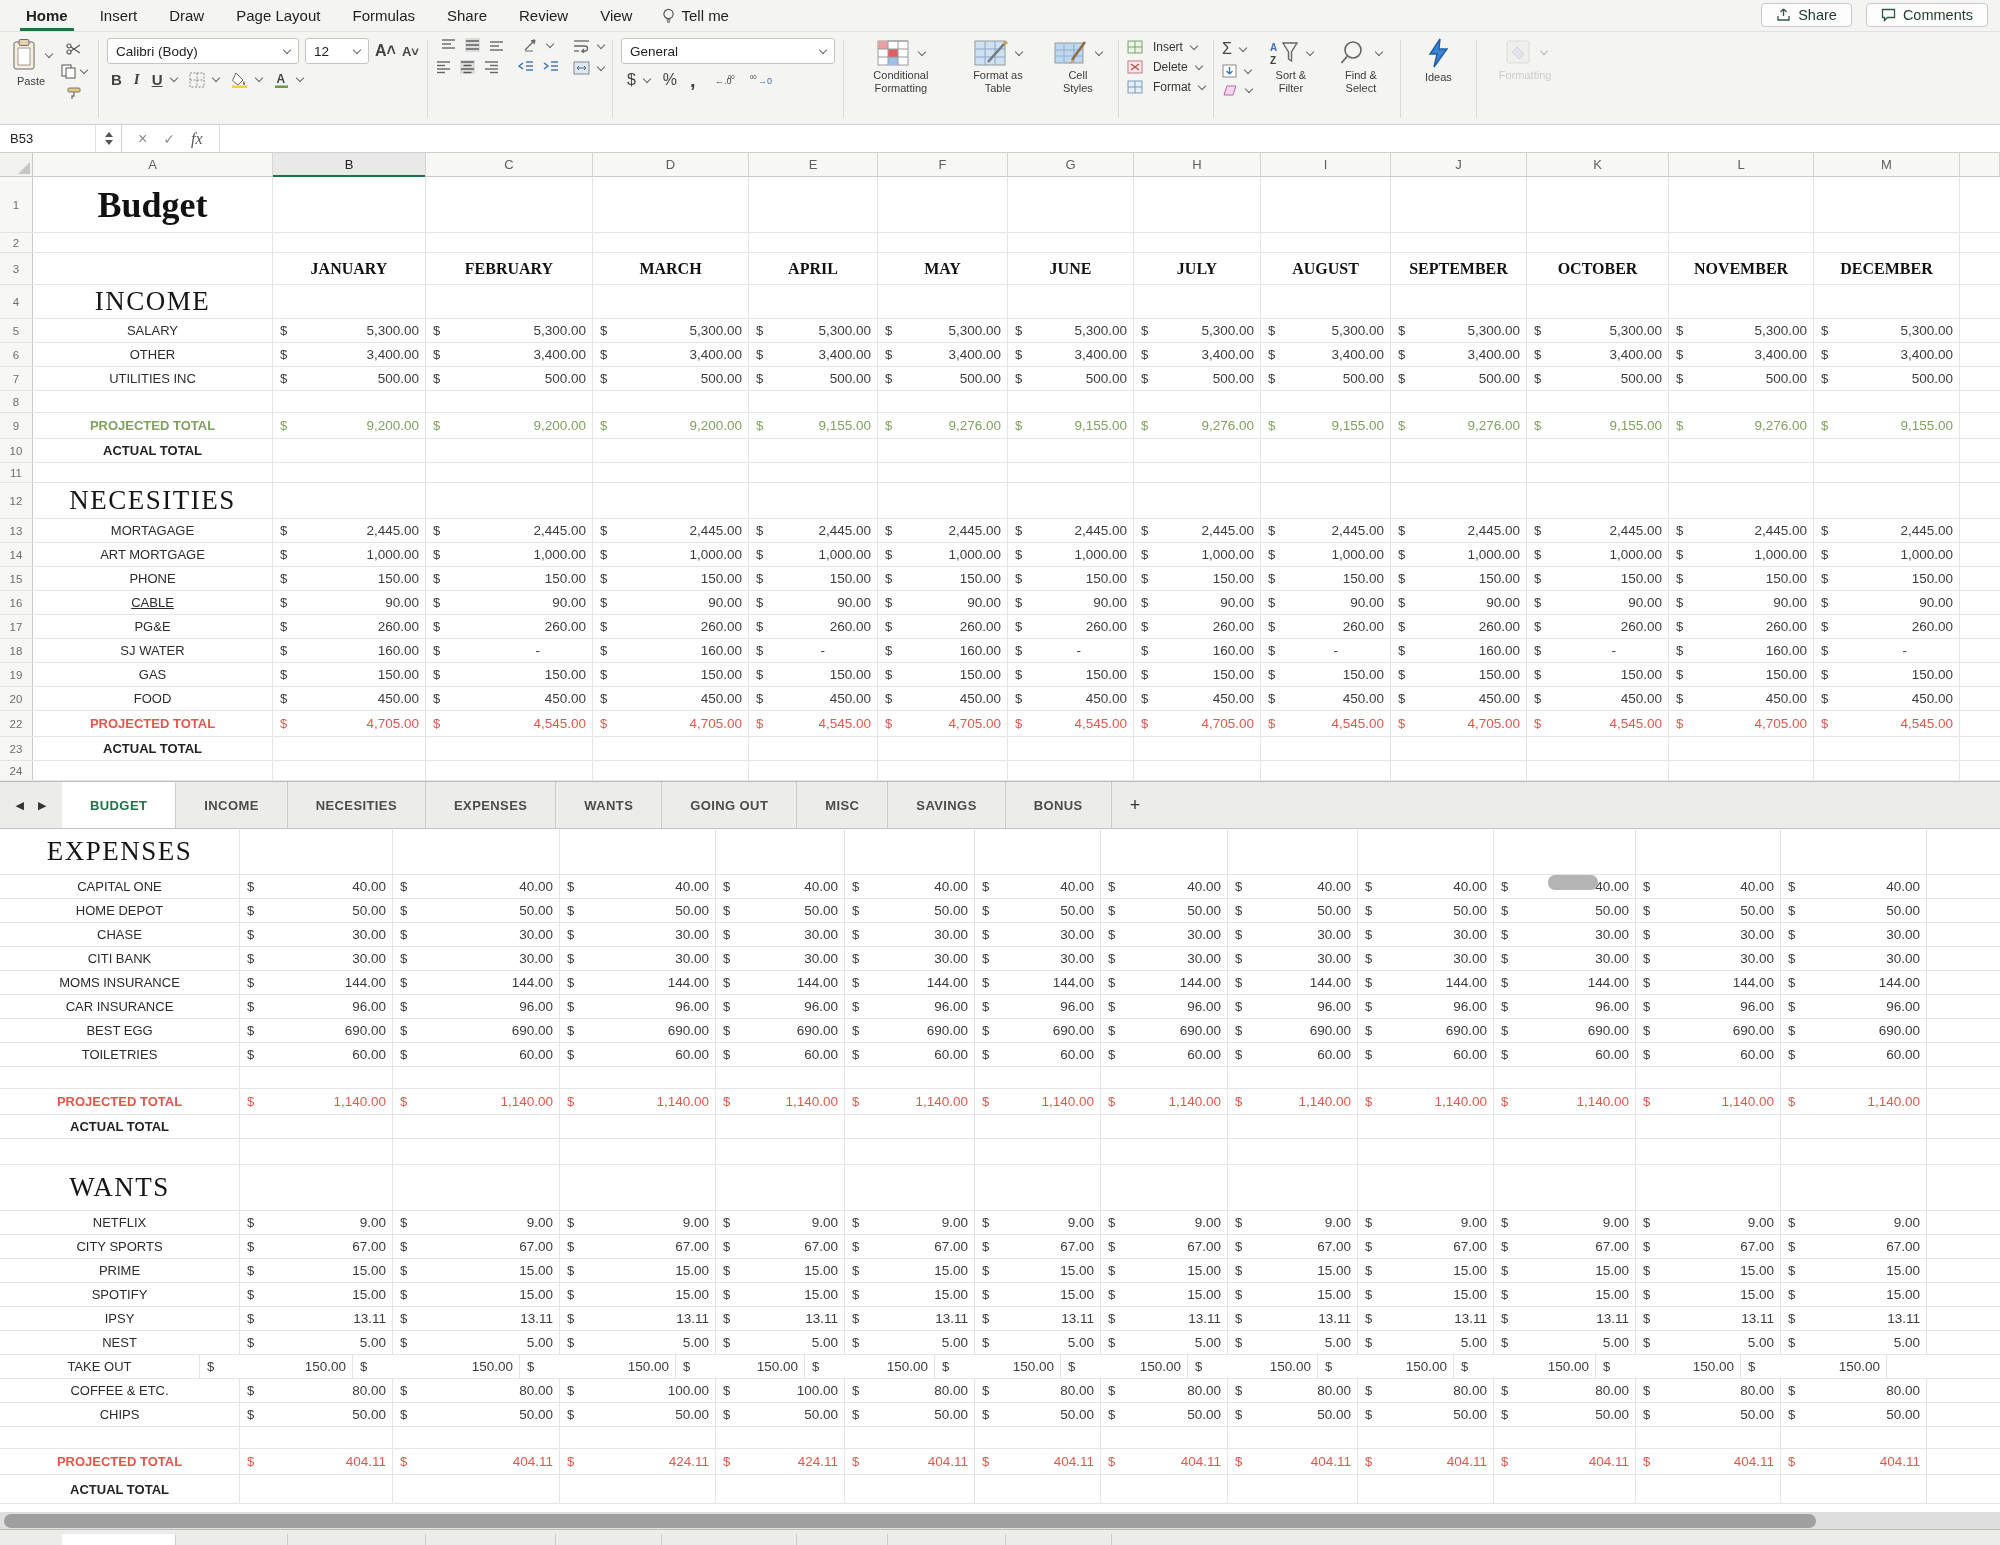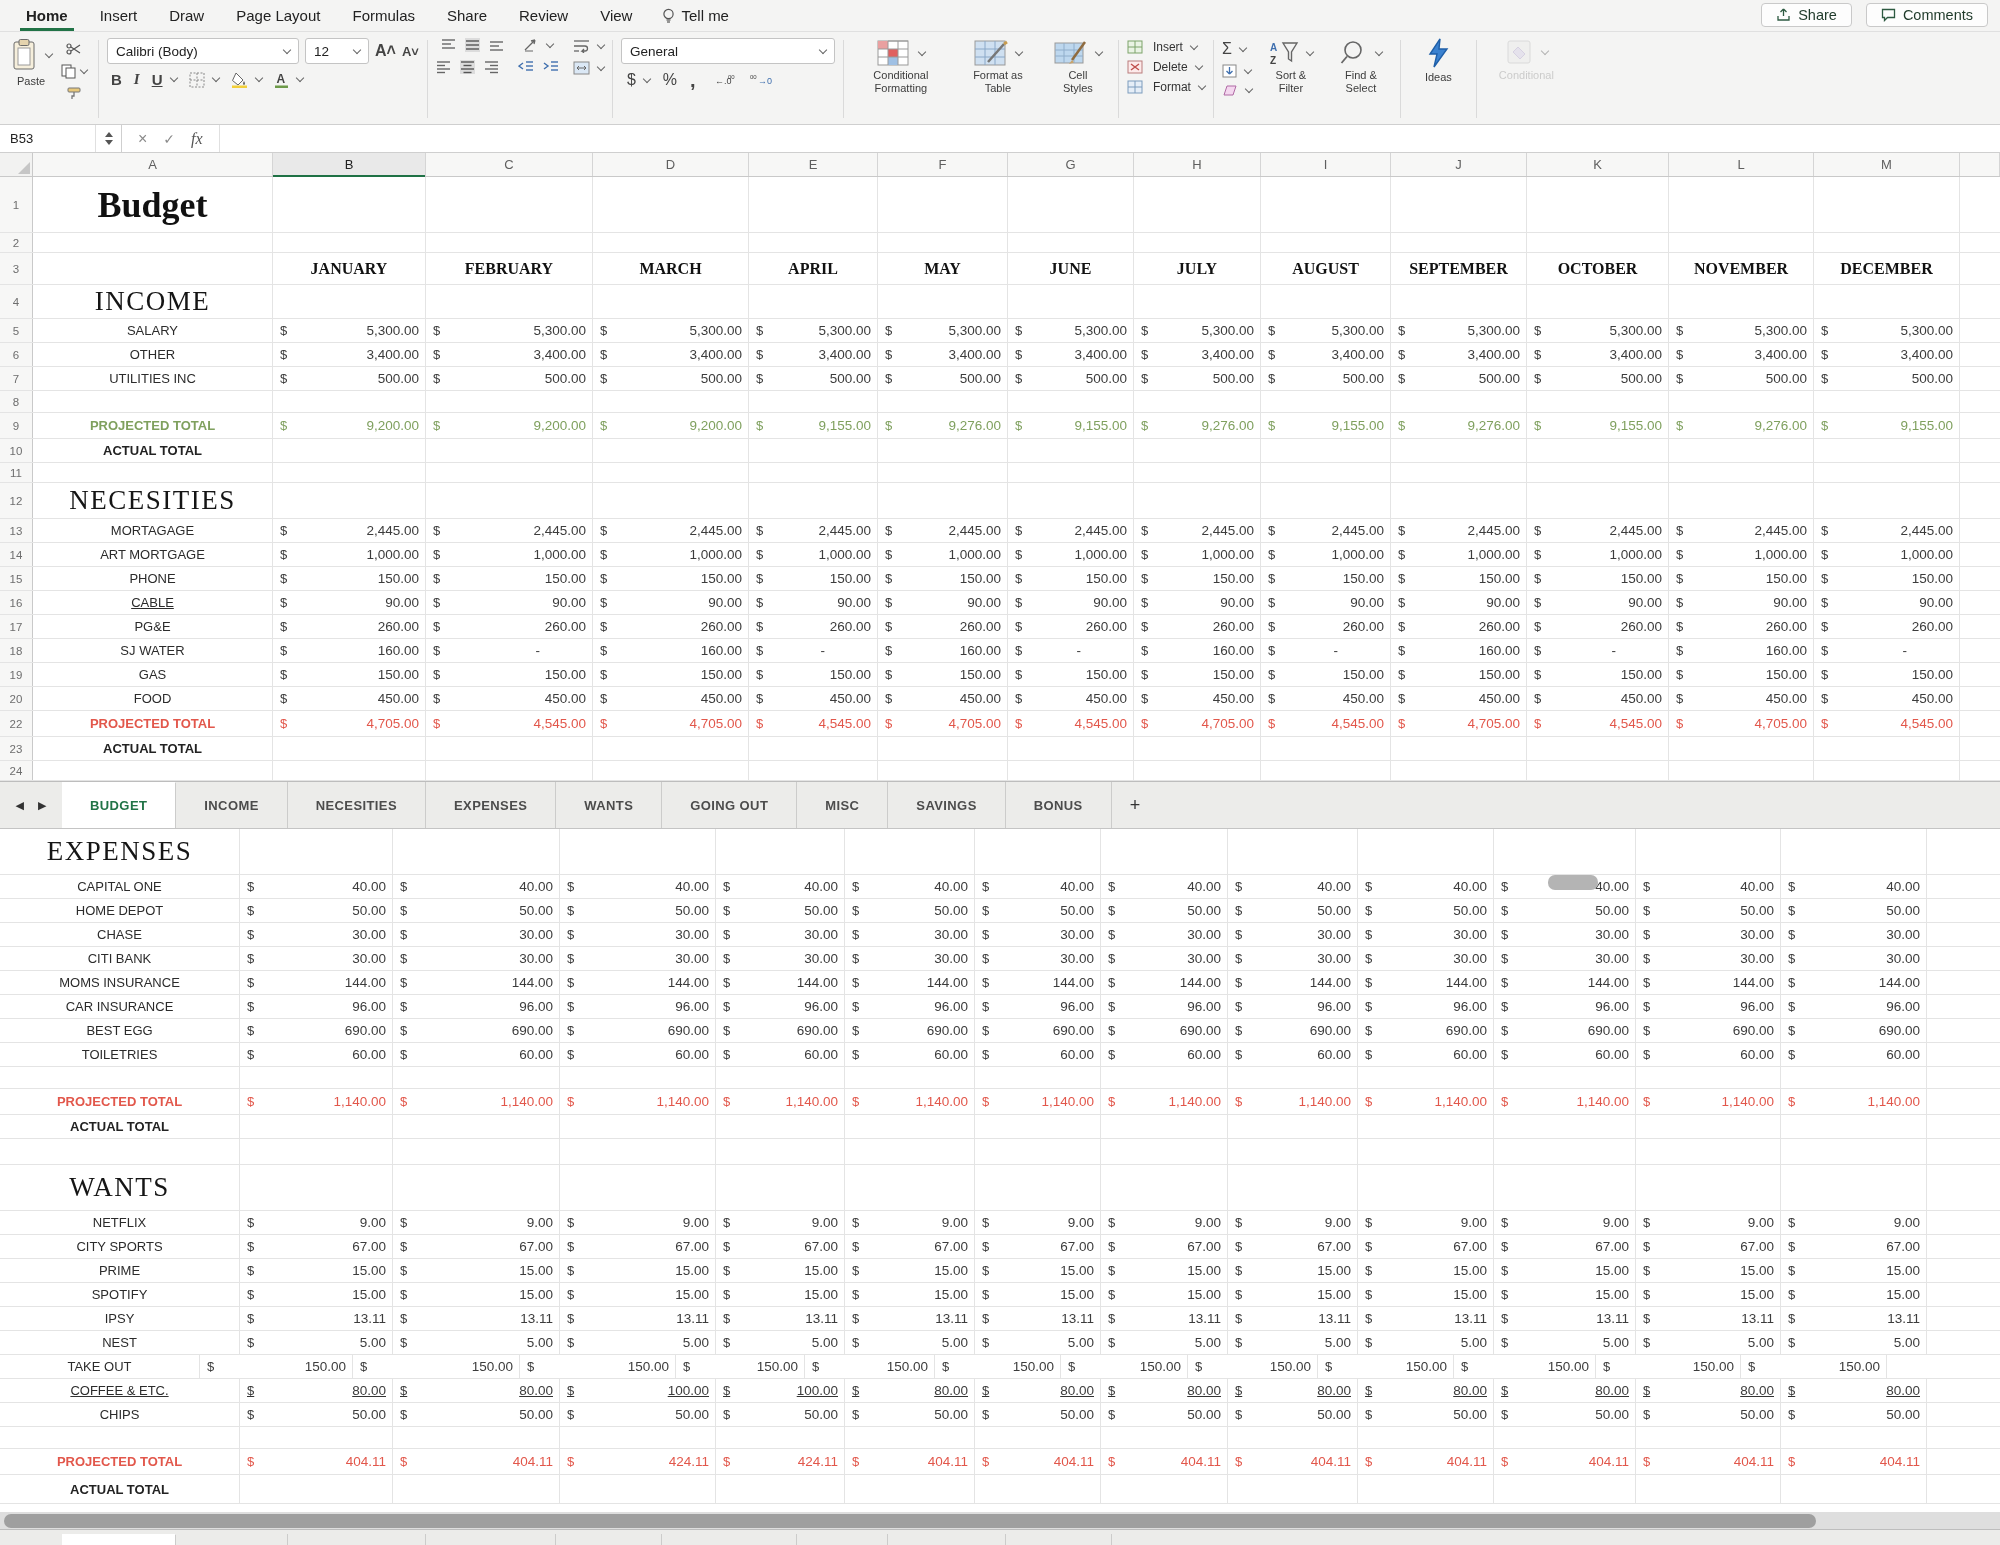--- a/index.html
+++ b/index.html
@@ -482,21 +482,21 @@
 
     <div class="rgroup">
       <div class="bigbtn grayed" style="padding:0 14px;">
         <div class="rrow">
           <svg width="30" height="28" viewBox="0 0 30 28">
               <rect x="4" y="3" width="22" height="22" rx="2" fill="#e9e9e9" stroke="#bbb"></rect>
               <path d="M9 14 l5 -5 l7 7 l-5 5 z" fill="#d5cde4" stroke="#b3a8cc"></path>
             </svg>
           <span class="caret"></span>
         </div>
-        <div class="rlabel" style="color:#9a9a9a;">Conditional</div>
+        <div class="rlabel" style="color:#9a9a9a;">Formatting</div>
       </div>
     </div>
   </div>
 
   <div class="formula-row">
     <div class="name-box">B53</div>
     <div class="stepper">
       <div class="tri-up"></div>
       <div class="tri-dn"></div>
     </div>
@@ -2332,21 +2332,21 @@
         <div class="cell money" style="width: 145px;">
           <span class="cur">$</span>
           <span class="v">150.00</span>
         </div>
         <div class="cell money" style="width: 146px;">
           <span class="cur">$</span>
           <span class="v">150.00</span>
         </div>
         <div class="cell" style="width: 73px; border-right: none;"></div>
       </div>
-      <div class="sheet-row" style="height: 24px; text-decoration: underline;">
+      <div class="sheet-row" style="height: 24px;">
         <div class="cell alabel" style="width: 240px;">COFFEE &amp; ETC.</div>
         <div class="cell money" style="width: 153px;">
           <span class="cur">$</span>
           <span class="v">80.00</span>
         </div>
         <div class="cell money" style="width: 167px;">
           <span class="cur">$</span>
           <span class="v">80.00</span>
         </div>
         <div class="cell money" style="width: 156px;">

